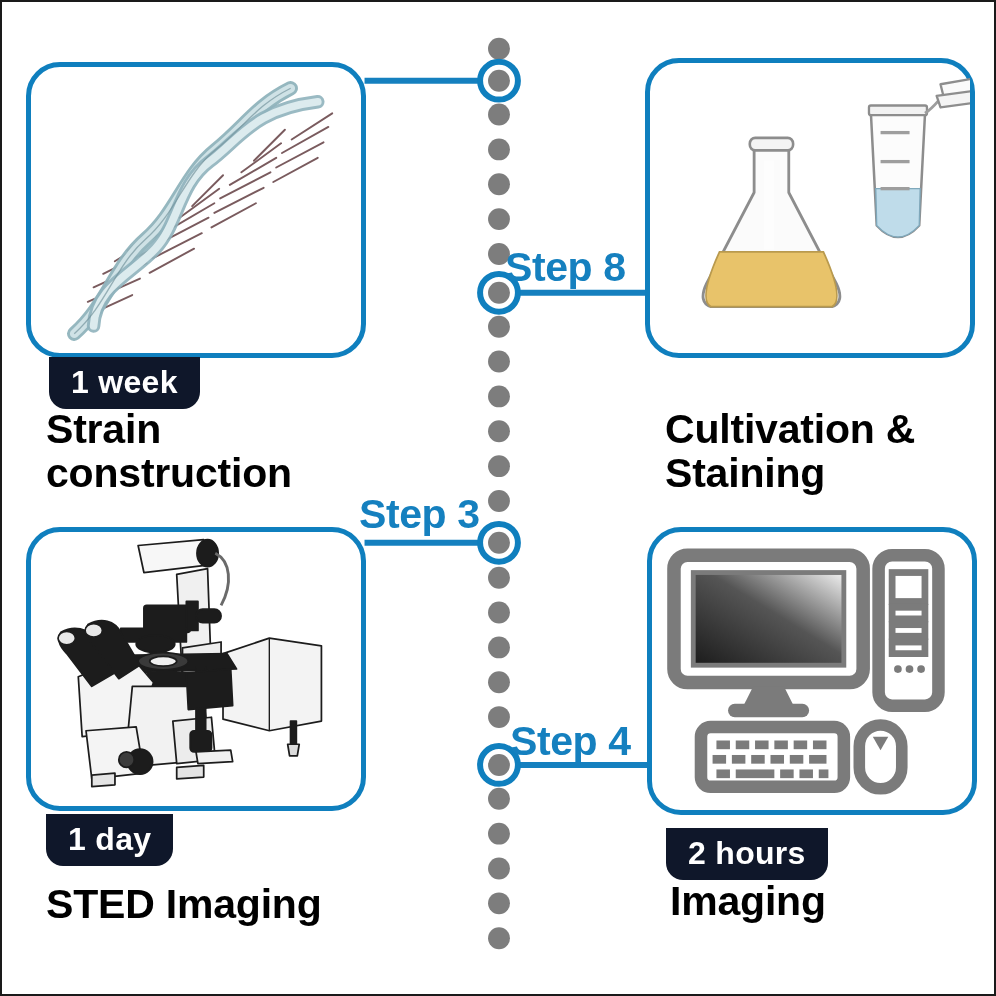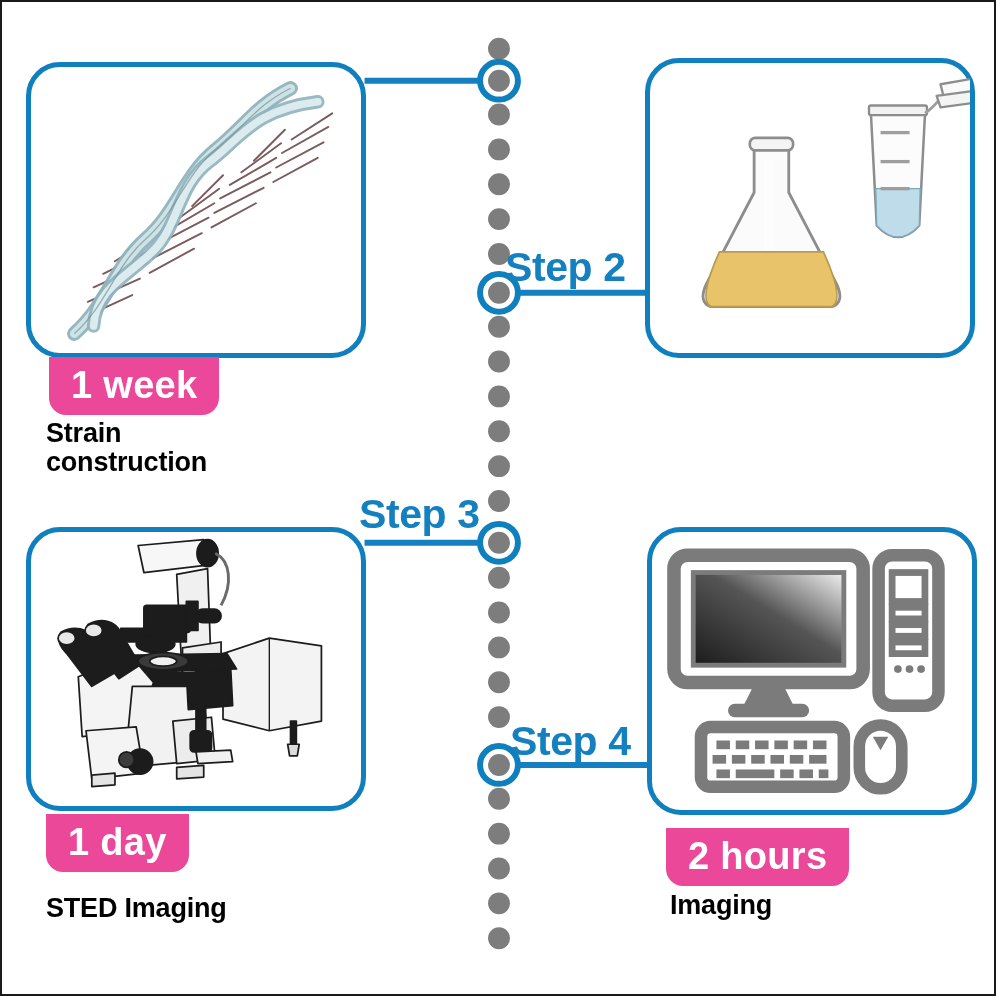--- a/index.html
+++ b/index.html
@@ -43,45 +43,44 @@
     position: absolute;
     left: 0; top: 0;
     width: 100%;
     height: 100%;
   }
   .panel-art svg { display: block; width: 100%; height: 100%; }
 
   
   .badge {
     position: absolute;
-    background: #ec4899;
+    background: #0f172a;
     color: #ffffff;
     font-weight: bold;
-    font-size: 38px;
+    font-size: 32px;
     line-height: 1;
     padding: 9px 22px 11px 22px;
     border-radius: 0 0 17px 17px;
     white-space: nowrap;
     letter-spacing: 0.3px;
   }
   #badge-1 { left: 47px;  top: 355px; }
   #badge-2 { left: 662px; top: 355px; }
   #badge-3 { left: 44px;  top: 812px; }
   #badge-4 { left: 664px; top: 826px; }
 
   
   .caption {
     position: absolute;
     color: #000000;
     font-weight: bold;
-    font-size: 27px;
+    font-size: 41px;
     line-height: 1.08;
     white-space: pre-line;
     letter-spacing: -0.2px;
-    margin-top: 12px;
   }
   #caption-1 { left: 44px;  top: 405px; }
   #caption-2 { left: 663px; top: 405px; }
   #caption-3 { left: 44px;  top: 880px; }
   #caption-4 { left: 668px; top: 877px; }
 
   
   .step-label {
     position: absolute;
     color: #1580bf;
@@ -332,20 +331,22 @@
       </svg>
     </div>
   </div>
 
   <div class="badge" id="badge-1">1 week</div>
   <div class="badge" id="badge-3">1 day</div>
   <div class="badge" id="badge-4">2 hours</div>
 
   <div class="caption" id="caption-1">Strain
 construction</div>
+  <div class="caption" id="caption-2">Cultivation &amp;
+Staining</div>
   <div class="caption" id="caption-3">STED Imaging</div>
   <div class="caption" id="caption-4">Imaging</div>
 
-  <div class="step-label" id="step-2">Step 2</div>
+  <div class="step-label" id="step-2">Step 8</div>
   <div class="step-label" id="step-3">Step 3</div>
   <div class="step-label" id="step-4">Step 4</div>
 
 </div>
 
 </body></html>

